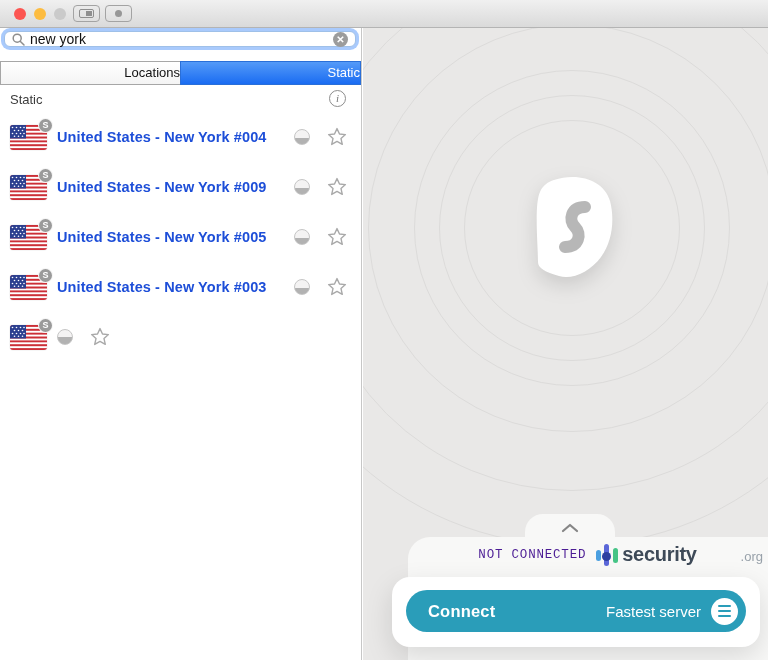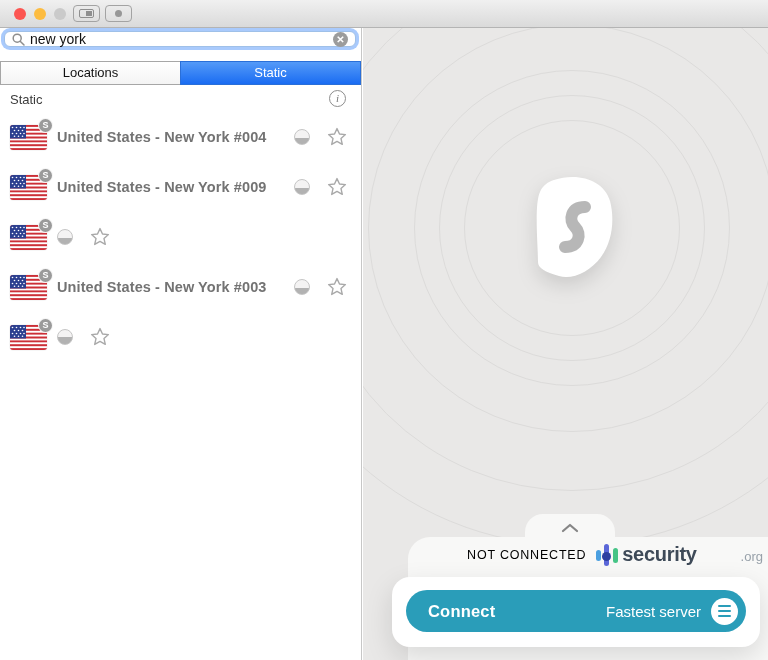--- a/index.html
+++ b/index.html
@@ -23,57 +23,57 @@
   .search-field{position:absolute;top:3px;left:4px;right:5px;height:16px;background:#fff;
     border:1px solid #9fc0e8;border-radius:6px;box-shadow:0 0 0 3px rgba(98,158,250,.55);
     display:flex;align-items:center;padding:0 7px;}
   .search-field input{flex:1;border:none;outline:none;font-family:"Liberation Sans",sans-serif;
     font-size:14px;color:#111;background:transparent;padding:0;margin-left:5px;}
   .clear-btn{width:15px;height:15px;border-radius:50%;background:#9c9c9c;color:#fff;
     font-size:10px;line-height:15px;text-align:center;font-weight:700;cursor:pointer;flex:0 0 auto;}
 
   .segmented{position:absolute;top:33px;left:0;right:0;height:24px;display:flex;}
   .segment{flex:1;border:1px solid #a6a6a6;margin-left:-1px;background:linear-gradient(#ffffff,#f4f4f4);
-    font-size:13px;color:#111;text-align:center;line-height:22px;cursor:pointer;}
+    font-size:13px;color:#111;text-align:right;line-height:22px;cursor:pointer;}
   .segment:first-child{margin-left:0;}
   .segment.active{background:linear-gradient(#549af8,#1a6cf2);color:#fff;border-color:#2a6fd8;}
 
   .list-header{position:absolute;top:60px;left:0;right:0;height:24px;}
   .list-header .hdr-label{position:absolute;left:10px;top:4px;font-size:13px;color:#3c3c3c;}
   .info-icon{position:absolute;right:15px;top:2px;width:17px;height:17px;border:1px solid #8d8d8d;
     border-radius:50%;color:#777;font-size:11px;line-height:15px;text-align:center;
     font-style:italic;font-family:"Liberation Serif",serif;cursor:pointer;}
 
   .server-list{position:absolute;top:84px;left:0;right:0;}
   .server-row{height:50px;display:flex;align-items:center;padding:0 13px 0 10px;cursor:pointer;}
   .flag-wrap{position:relative;width:37px;height:25px;margin-right:10px;flex:0 0 auto;}
   .flag-wrap svg{display:block;border-radius:3px;box-shadow:0 0 1px rgba(0,0,0,.35);}
   .s-badge{position:absolute;top:-7px;right:-6px;width:15px;height:15px;border-radius:50%;
     background:#9a9a9a;border:1px solid rgba(255,255,255,.9);color:#fff;font-size:9px;
     font-weight:700;line-height:13px;text-align:center;}
-  .server-name{flex:1;font-size:14.5px;font-weight:600;color:#737373;letter-spacing:.1px;
+  .server-name{flex:1;font-size:14.5px;font-weight:600;color:#1d4ed8;letter-spacing:.1px;
     white-space:nowrap;overflow:hidden;}
   .load-indicator{width:16px;height:16px;border-radius:50%;border:1px solid #c5c5c5;
     margin-right:16px;flex:0 0 auto;}
   .star-btn{width:22px;height:22px;flex:0 0 auto;cursor:pointer;}
 
   
   .right-panel{position:absolute;top:28px;left:363px;right:0;bottom:0;background:#e9e8e7;overflow:hidden;}
   .ring{position:absolute;border:1px solid #dcdbda;border-radius:50%;}
   .logo-wrap{position:absolute;left:165px;top:147px;width:88px;height:106px;
     filter:drop-shadow(0 8px 10px rgba(0,0,0,.13));}
 
   .bump{position:absolute;left:162px;top:486px;width:90px;height:44px;background:#f8f8f7;
     border-radius:18px 18px 0 0;}
   .bump svg{display:block;margin:9px auto 0 auto;}
   .status-panel{position:absolute;left:45px;top:509px;right:0;bottom:0;background:#f8f8f7;
     border-radius:22px 0 0 0;}
   .status-row{position:absolute;top:514px;right:5px;height:26px;display:flex;
     align-items:center;gap:10px;}
-  .status-text{font-size:12.5px;color:#000000;letter-spacing:.8px;}
+  .status-text{font-size:12.5px;color:#4c1d95;letter-spacing:.8px;font-family:Liberation Mono, monospace;}
   .sec-logo{display:flex;align-items:baseline;}
   .sec-icon{position:relative;width:22px;height:24px;margin-right:4px;align-self:center;}
   .sec-bar{position:absolute;border-radius:3px;width:5px;}
   .sec-text{font-size:20px;font-weight:700;color:#3e4a58;letter-spacing:-.3px;}
   .sec-tld{font-size:13px;color:#98a1aa;margin-left:44px;}
 
   .connect-card{position:absolute;left:29px;top:549px;width:368px;height:70px;background:#fff;
     border-radius:18px;box-shadow:0 10px 28px rgba(0,0,0,.13);}
   .connect-btn{position:absolute;left:14px;right:14px;top:13px;height:42px;border-radius:21px;
     display:flex;align-items:center;padding:0 8px 0 22px;cursor:pointer;}
@@ -280,20 +280,21 @@
                 <circle cx="6.5" cy="8.5" r=".8"></circle>
                 <circle cx="10.5" cy="8.5" r=".8"></circle>
                 <circle cx="14" cy="8.5" r=".8"></circle>
           <circle cx="4.5" cy="11.3" r=".8"></circle>
                 <circle cx="8.5" cy="11.3" r=".8"></circle>
                 <circle cx="12.5" cy="11.3" r=".8"></circle>
         </g>
       </svg>
       <span class="s-badge">S</span>
     </span>
+    <span class="server-name">United States - New York #005</span>
     <span class="load-indicator" style="background: linear-gradient(to top, rgb(178, 178, 178) 40%, rgb(244, 243, 243) 40%);"></span>
     <span class="star-btn">
       <svg width="22" height="22" viewBox="0 0 22 22">
         <path d="M11 2.6 L13.5 8 L19.4 8.6 L15 12.6 L16.3 18.4 L11 15.4 L5.7 18.4 L7 12.6 L2.6 8.6 L8.5 8 Z" fill="none" stroke="#a9a9a9" stroke-width="1.4" stroke-linejoin="round"></path>
       </svg>
     </span>
   </div>
 
   <div class="server-row">
     <span class="flag-wrap">

